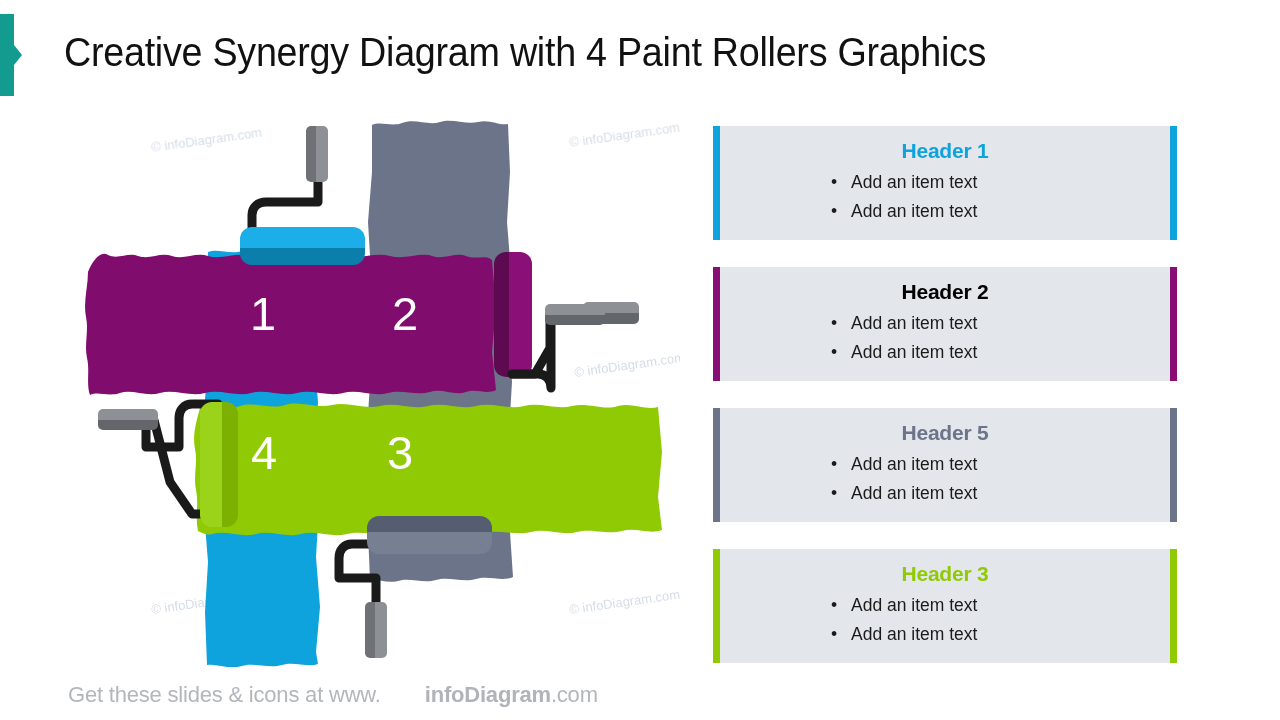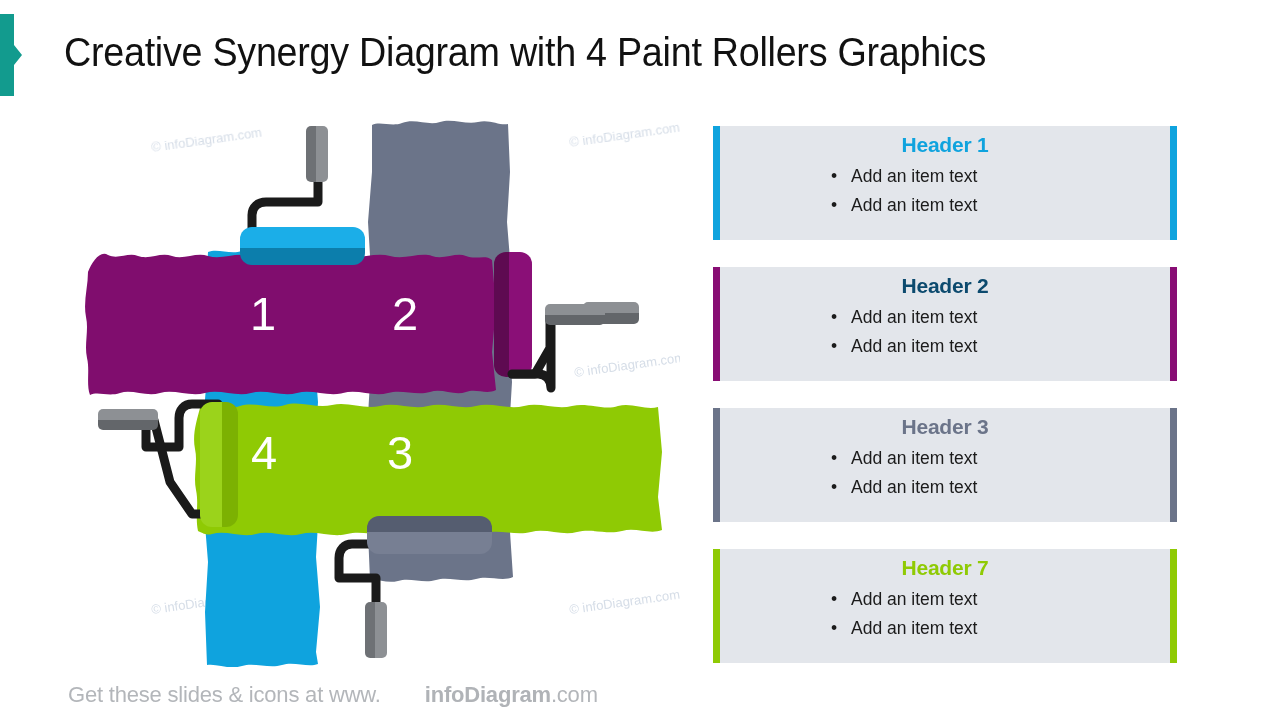--- a/index.html
+++ b/index.html
@@ -89,21 +89,21 @@
     width: 7px;
     height: 100%;
   }
   .panel .bar-left  { left: 0; }
   .panel .bar-right { right: 0; }
 
   .panel-header {
     text-align: center;
     font-size: 21px;
     font-weight: bold;
-    padding-top: 7px;
+    padding-top: 13px;
     letter-spacing: -0.2px;
   }
   .panel-items {
     margin: 0;
     padding: 0;
     list-style: none;
     margin-top: 5px;
   }
   .panel-items li {
     display: block;
@@ -285,41 +285,41 @@
     <div class="panel-header" style="color:#0FA3DE">Header 1</div>
     <ul class="panel-items">
       <li><span class="bullet">•</span><span>Add an item text</span></li>
       <li><span class="bullet">•</span><span>Add an item text</span></li>
     </ul>
   </div>
 
   <div class="panel">
     <div class="bar-left" style="background:#880D74"></div>
     <div class="bar-right" style="background:#880D74"></div>
-    <div class="panel-header" style="color:#0c4a6e">Header 2</div>
+    <div class="panel-header" style="color:#000000">Header 2</div>
     <ul class="panel-items">
       <li><span class="bullet">•</span><span>Add an item text</span></li>
       <li><span class="bullet">•</span><span>Add an item text</span></li>
     </ul>
   </div>
 
   <div class="panel">
     <div class="bar-left" style="background:#6B7489"></div>
     <div class="bar-right" style="background:#6B7489"></div>
-    <div class="panel-header" style="color:#6B7489">Header 3</div>
+    <div class="panel-header" style="color:#6B7489">Header 5</div>
     <ul class="panel-items">
       <li><span class="bullet">•</span><span>Add an item text</span></li>
       <li><span class="bullet">•</span><span>Add an item text</span></li>
     </ul>
   </div>
 
   <div class="panel">
     <div class="bar-left" style="background:#8FCA04"></div>
     <div class="bar-right" style="background:#8FCA04"></div>
-    <div class="panel-header" style="color:#8FCA04">Header 7</div>
+    <div class="panel-header" style="color:#8FCA04">Header 3</div>
     <ul class="panel-items">
       <li><span class="bullet">•</span><span>Add an item text</span></li>
       <li><span class="bullet">•</span><span>Add an item text</span></li>
     </ul>
   </div>
 
 </div>
 
 <div id="footer"><span>Get these slides &amp; icons at www.</span><span class="brand">infoDiagram</span><span>.com</span></div>
 

